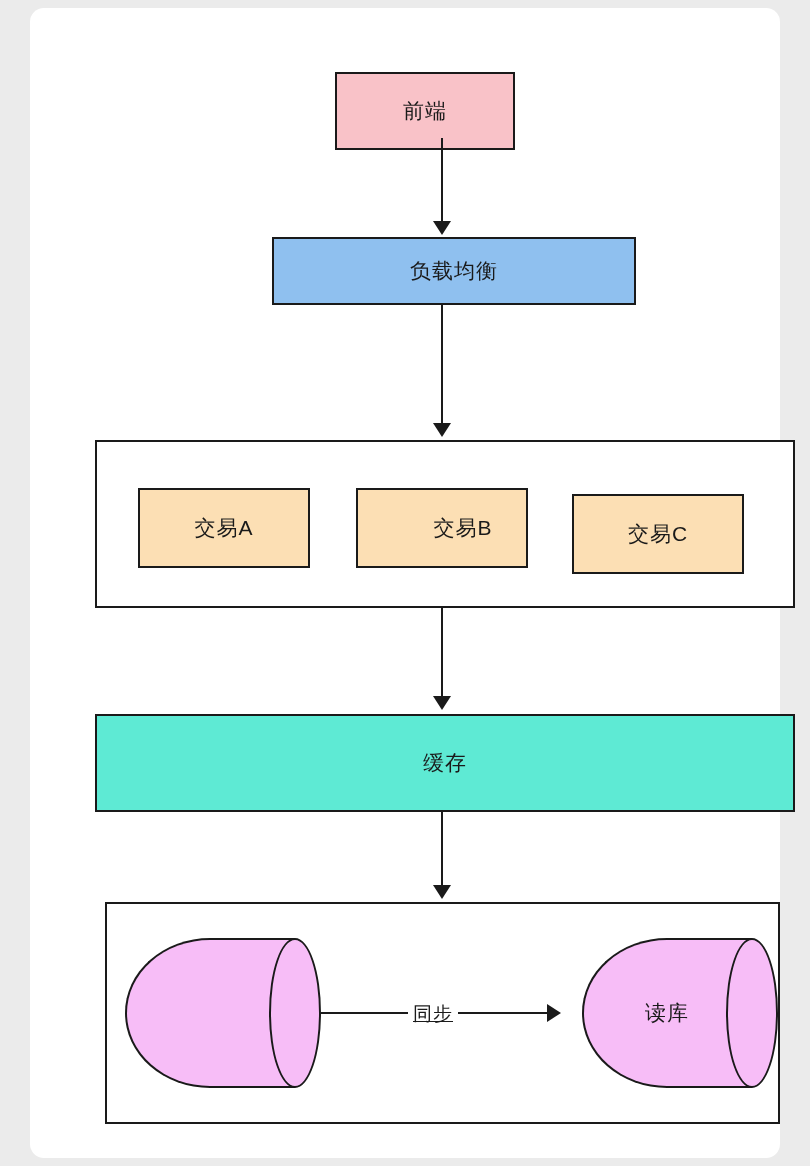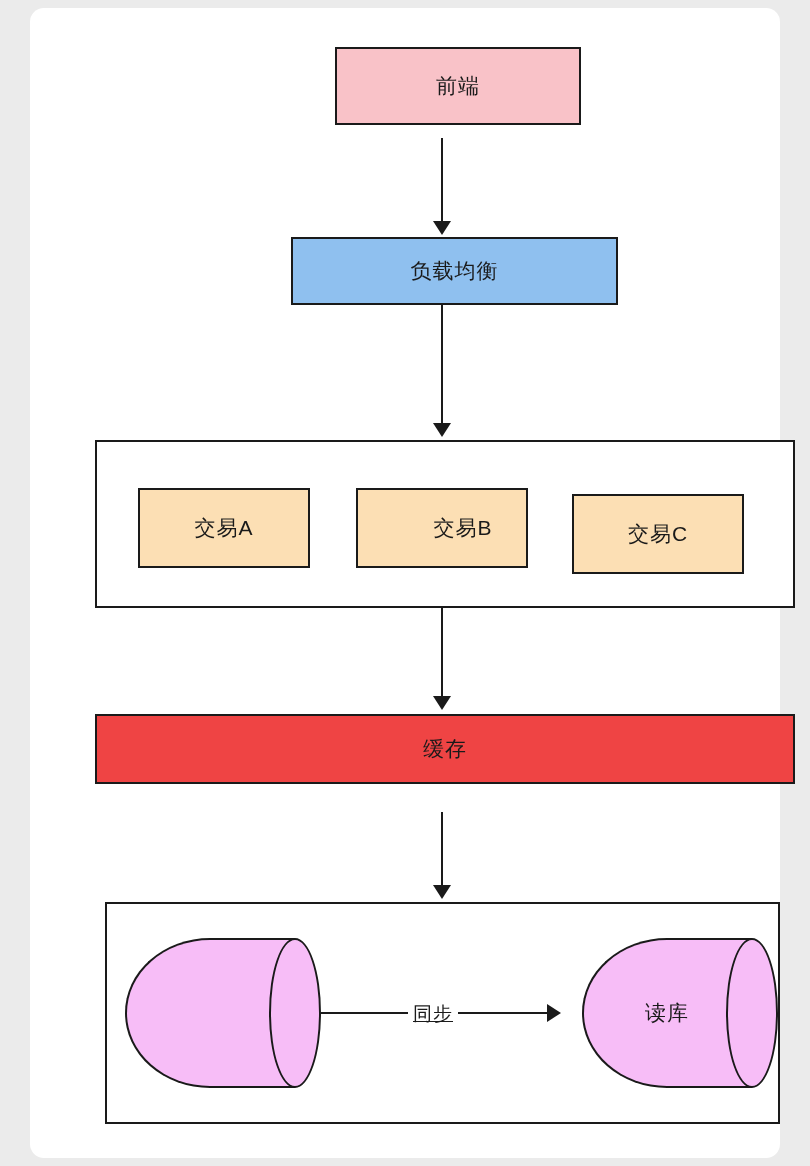--- a/index.html
+++ b/index.html
@@ -35,40 +35,40 @@
     color: #1a1a1a;
     letter-spacing: 1px;
   }
   .group-box {
     position: absolute;
     box-sizing: border-box;
     border: 2px solid #1a1a1a;
     background: #ffffff;
   }
   .frontend {
-    left: 305px; top: 39px; width: 246px; height: 78px;
+    left: 305px; top: 64px; width: 180px; height: 78px;
     background: #f9c2c8;
   }
   .lb {
-    left: 261px; top: 229px; width: 327px; height: 68px;
+    left: 242px; top: 229px; width: 364px; height: 68px;
     background: #8fc0ef;
   }
   .txgroup {
     left: 65px; top: 432px; width: 700px; height: 168px;
   }
   .tx {
     background: #fcdfb4;
     height: 80px;
   }
   .tx-a { left: 108px; top: 480px; width: 172px; }
   .tx-b { left: 326px; top: 480px; width: 172px; padding-left: 42px; }
   .tx-c { left: 542px; top: 486px; width: 172px; }
   .cache {
-    left: 65px; top: 706px; width: 700px; height: 70px;
-    background: #ef4444;
+    left: 65px; top: 706px; width: 700px; height: 98px;
+    background: #5eead4;
   }
   .dbgroup {
     left: 75px; top: 894px; width: 675px; height: 222px;
   }
   .cyl {
     position: absolute;
     width: 196px;
     height: 150px;
   }
   .cyl .body {

